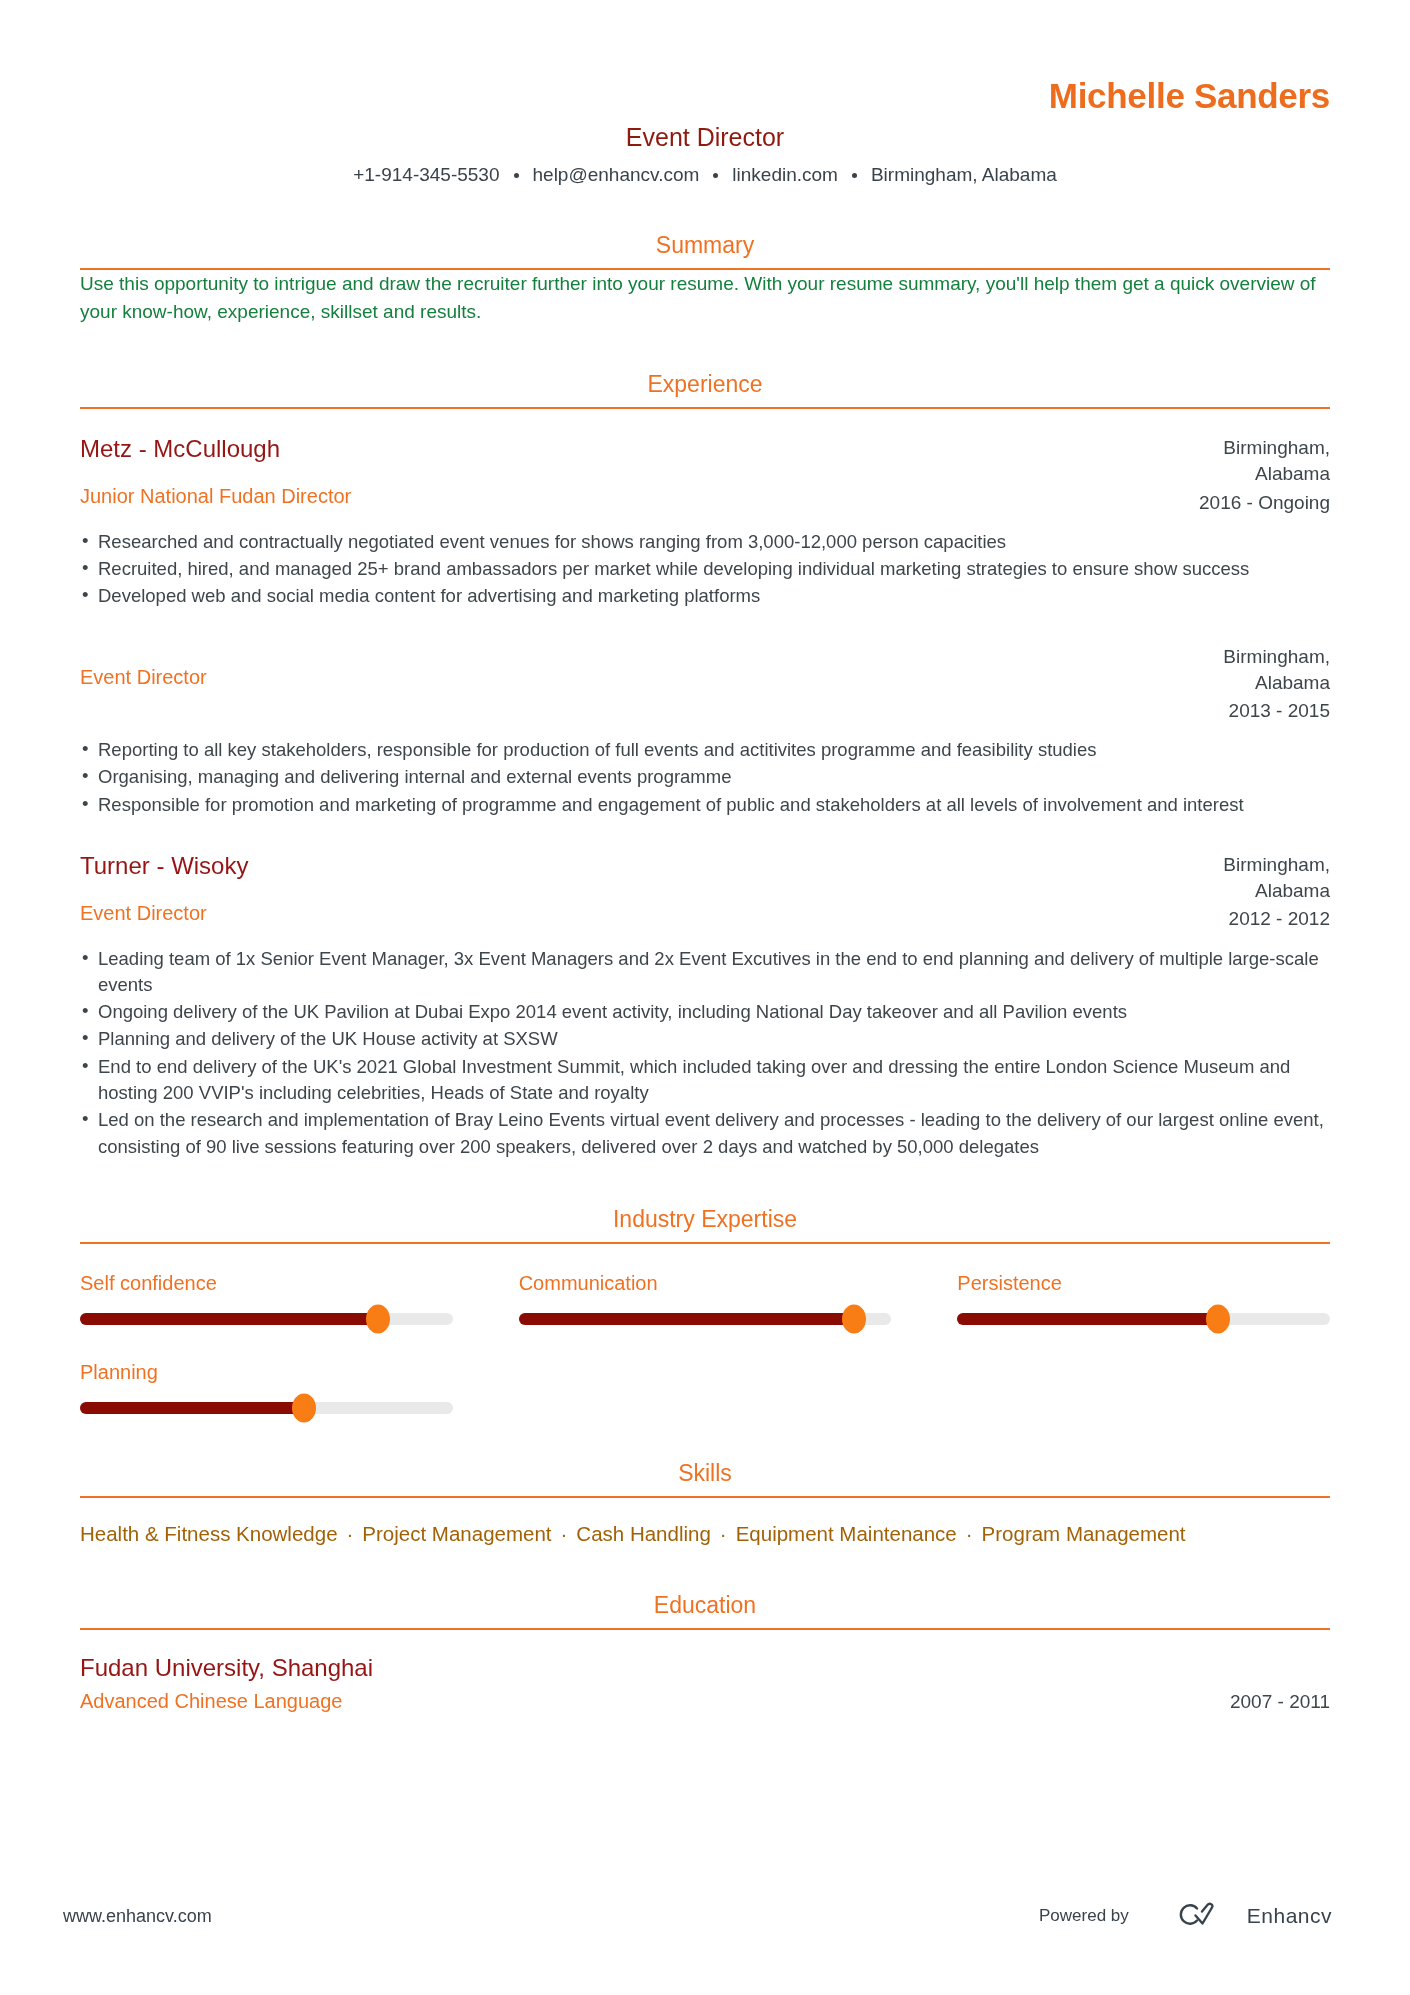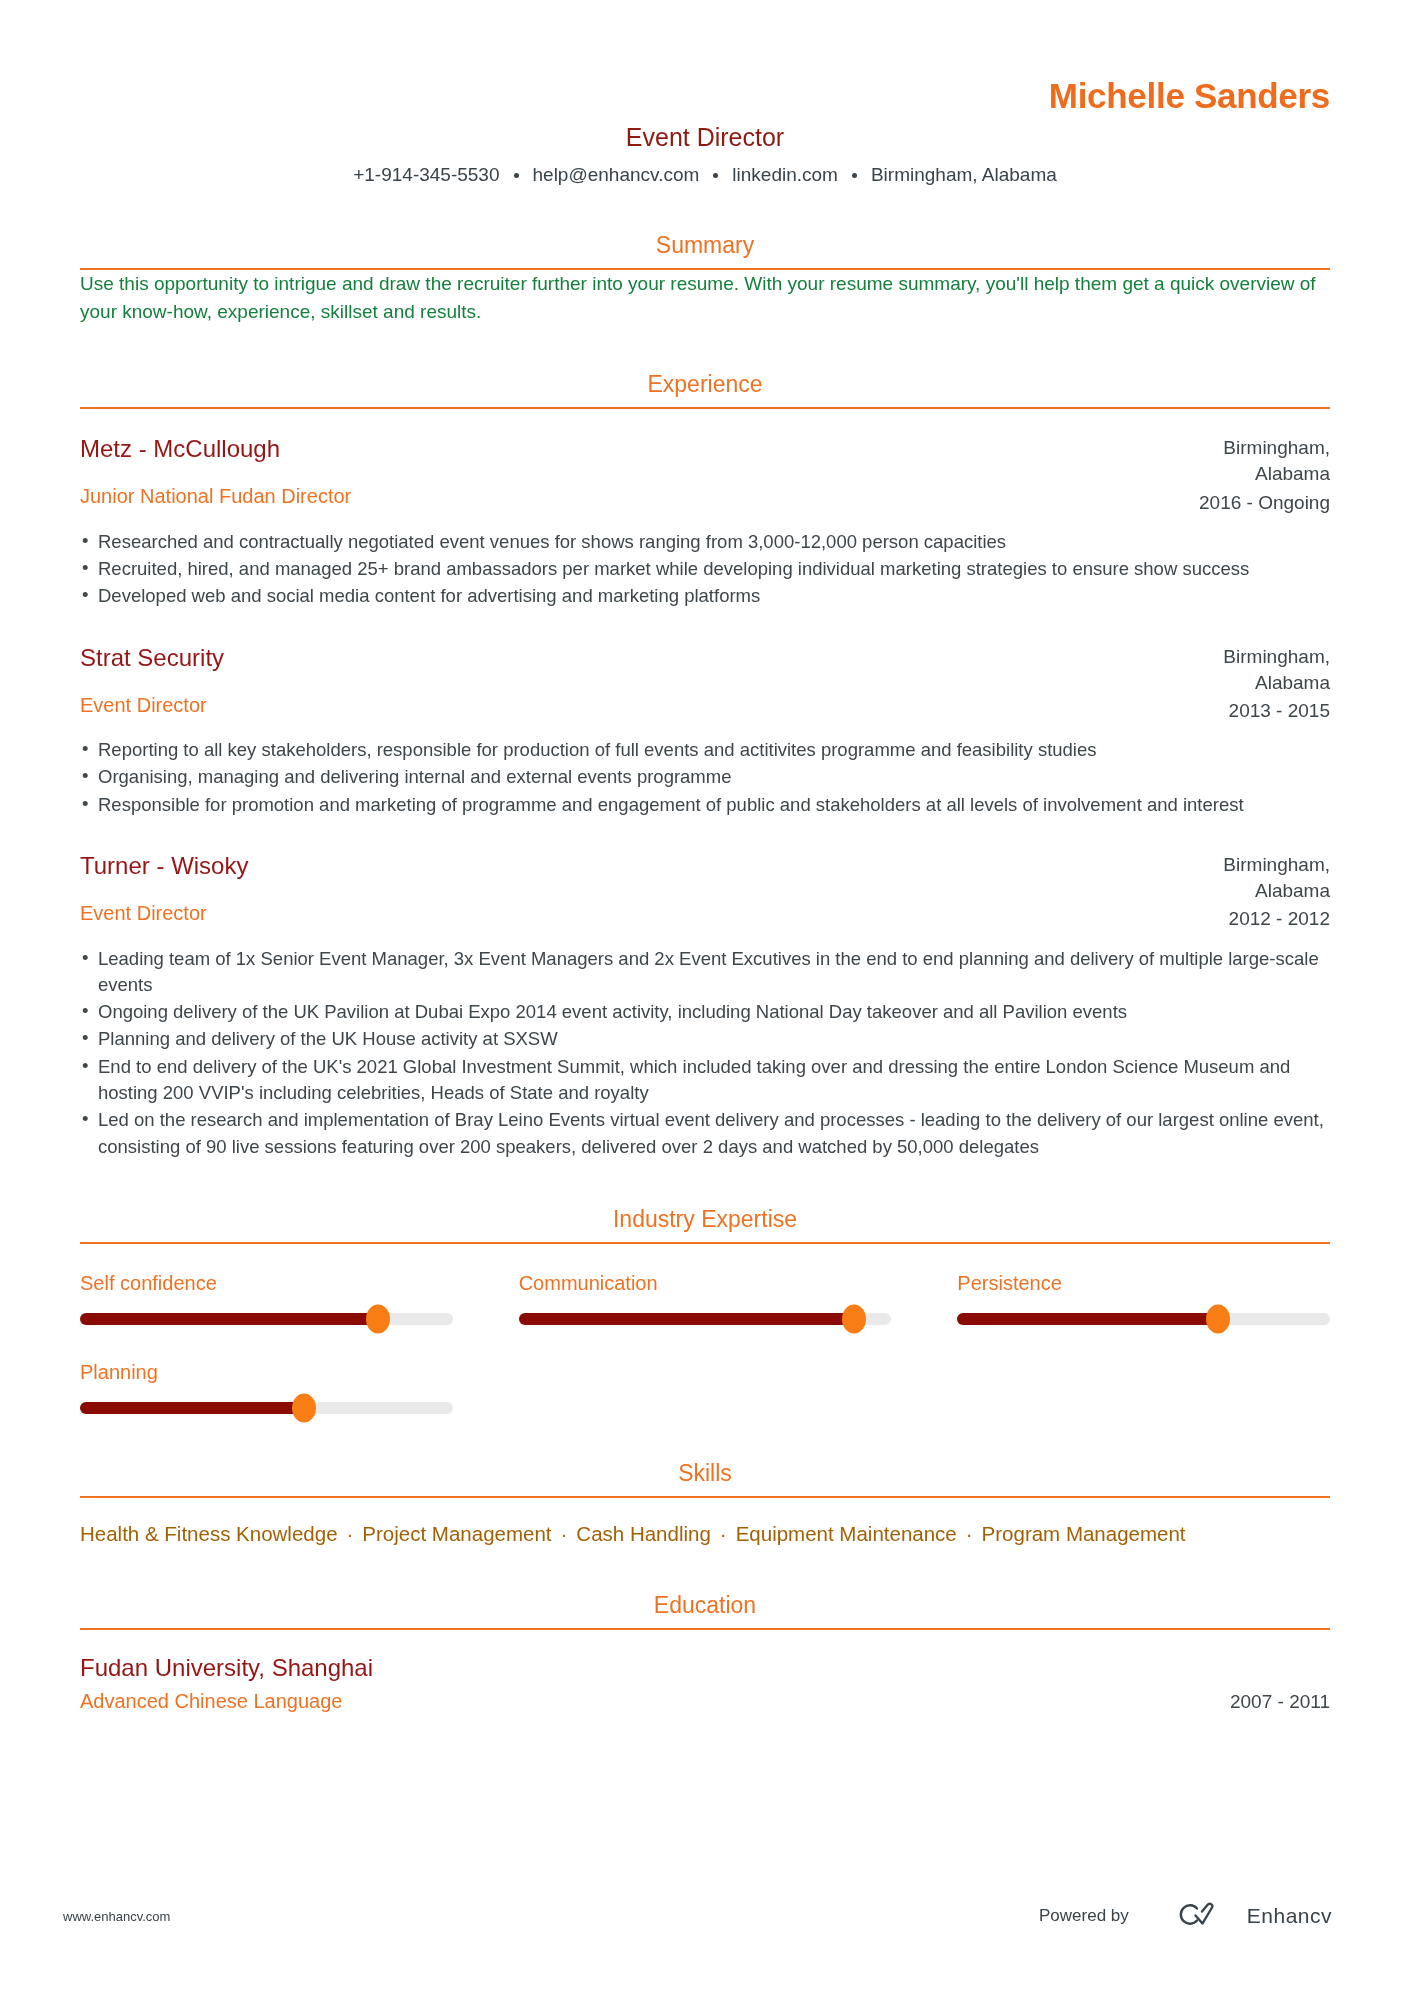--- a/index.html
+++ b/index.html
@@ -51,21 +51,21 @@
   
   .edu-entry { margin-top:24px; }
   .school { color:#951615; font-size:24px; font-weight:500; }
   .edu-row { display:flex; justify-content:space-between; align-items:baseline; margin-top:8px; }
   .degree { color:#ef7223; font-size:20px; }
   .edu-dates { font-size:19px; color:#3d464b; }
 
   
   .footer { position:absolute; left:63px; right:78px; bottom:62px;
             display:flex; justify-content:space-between; align-items:center; }
-  .footer-site { font-size:13px; color:#39434b; text-decoration:none; }
+  .footer-site { font-size:18px; color:#39434b; text-decoration:none; }
   .powered { display:flex; align-items:center; gap:30px; }
   .powered-label { font-size:17px; color:#39434b; }
   .brand-logo { margin-left:12px; display:inline-block; }
   .brand-name { font-size:21px; color:#39434b; letter-spacing:0.5px; font-weight:500; }
 </style>
 </head>
 <body>
 
 <div class="page">
 
@@ -107,21 +107,20 @@
       <ul class="bullets">
         <li>Researched and contractually negotiated event venues for shows ranging from 3,000-12,000 person capacities</li>
         <li>Recruited, hired, and managed 25+ brand ambassadors per market while developing individual marketing strategies to ensure show success</li>
         <li>Developed web and social media content for advertising and marketing platforms</li>
       </ul>
     </div>
 
     <div class="job">
       <div class="job-header">
         <div class="job-left">
-          <div class="company">Strat Security</div>
           <div class="role">Event Director</div>
         </div>
         <div class="job-right">
           <div>Birmingham, Alabama</div>
           <div class="dates">2013 - 2015</div>
         </div>
       </div>
       <ul class="bullets">
         <li>Reporting to all key stakeholders, responsible for production of full events and actitivites programme and feasibility studies</li>
         <li>Organising, managing and delivering internal and external events programme</li>

